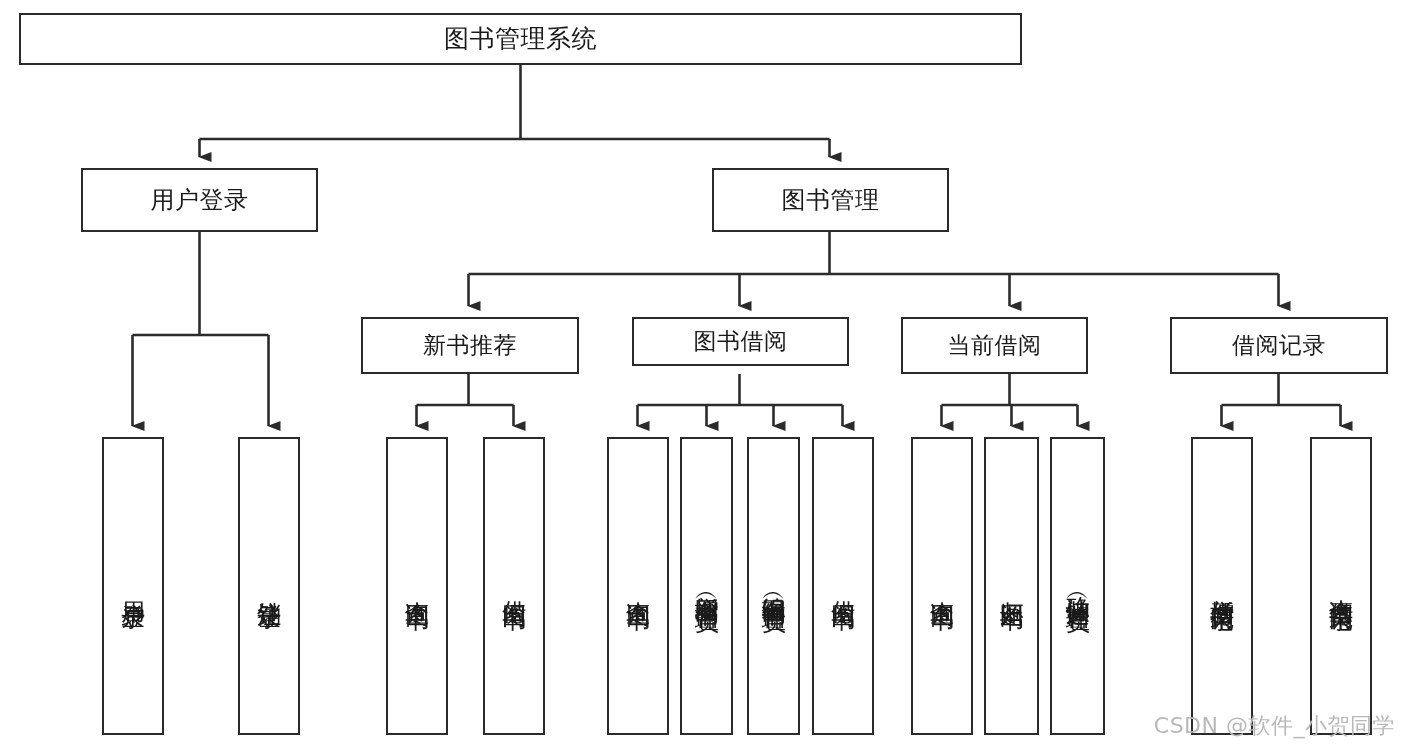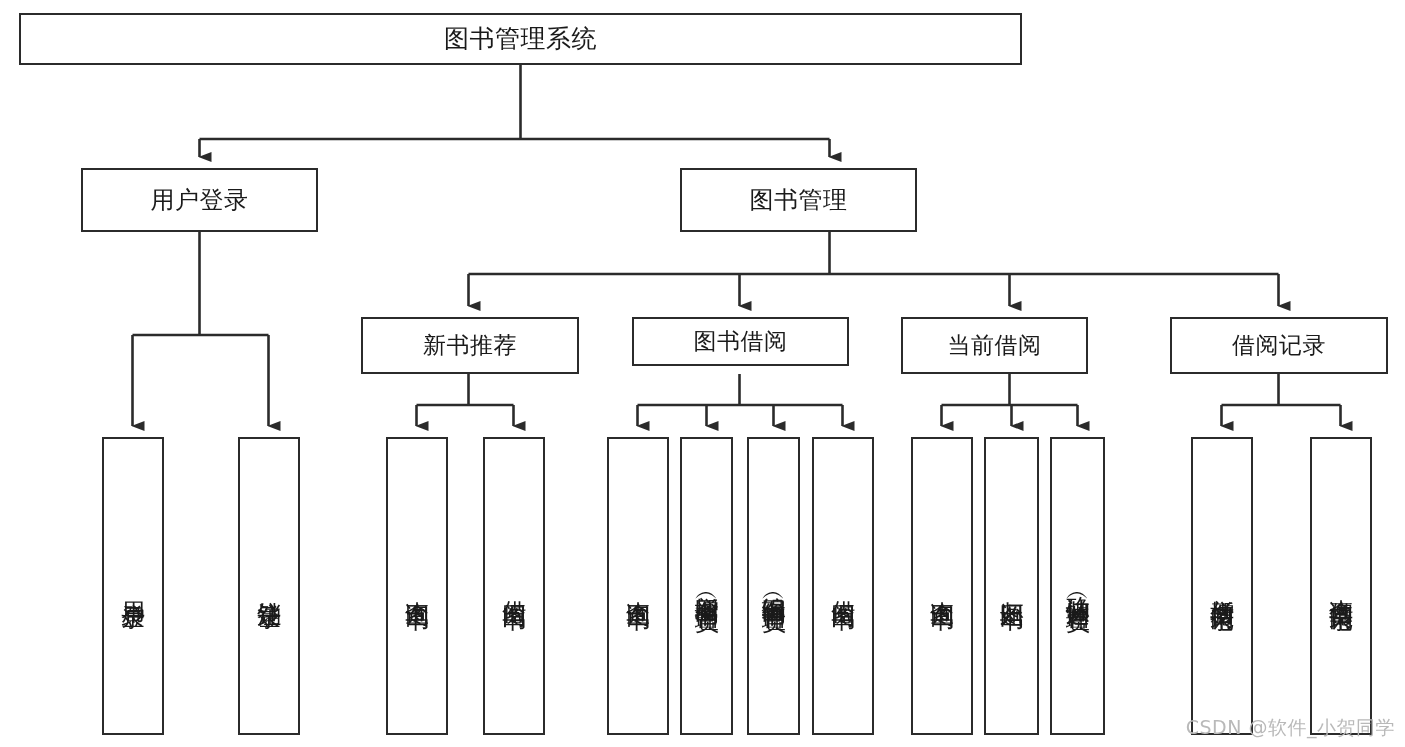--- a/index.html
+++ b/index.html
@@ -54,21 +54,21 @@
     font-size: 24px;
     line-height: 1.18;
     letter-spacing: 2px;
     max-height: 278px;
     white-space: nowrap;
   }
   .watermark {
     position: absolute;
     right: 10px;
     bottom: 6px;
-    font-size: 19px;
+    font-size: 22px;
     color: #b9b9b9;
     z-index: 5;
     white-space: nowrap;
     letter-spacing: 0.5px;
   }
 </style>
 </head>
 <body>
 
 <div id="canvas">
@@ -123,21 +123,21 @@
     </g>
   </svg>
 
   <div class="node node-root" style="left:19px; top:13px; width:1003px; height:52px;">
     <span class="label">图书管理系统</span>
   </div>
 
   <div class="node node-l2" style="left:81px; top:168px; width:237px; height:64px;">
     <span class="label">用户登录</span>
   </div>
-  <div class="node node-l2" style="left:680px; top:168px; width:237px; height:64px;">
+  <div class="node node-l2" style="left:712px; top:168px; width:237px; height:64px;">
     <span class="label">图书管理</span>
   </div>
 
   <div class="node node-l3" style="left:361px; top:317px; width:218px; height:57px;">
     <span class="label">新书推荐</span>
   </div>
   <div class="node node-l3" style="left:632px; top:317px; width:217px; height:49px;">
     <span class="label">图书借阅</span>
   </div>
   <div class="node node-l3" style="left:901px; top:317px; width:187px; height:57px;">

